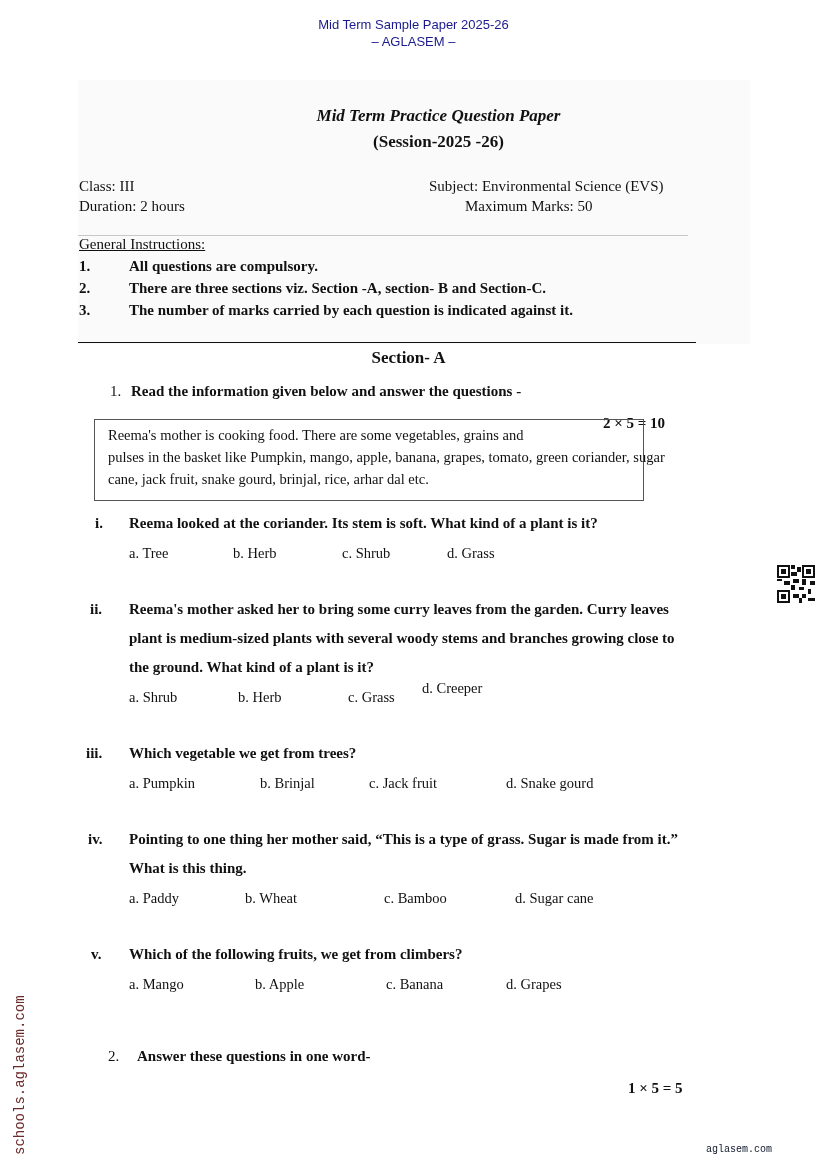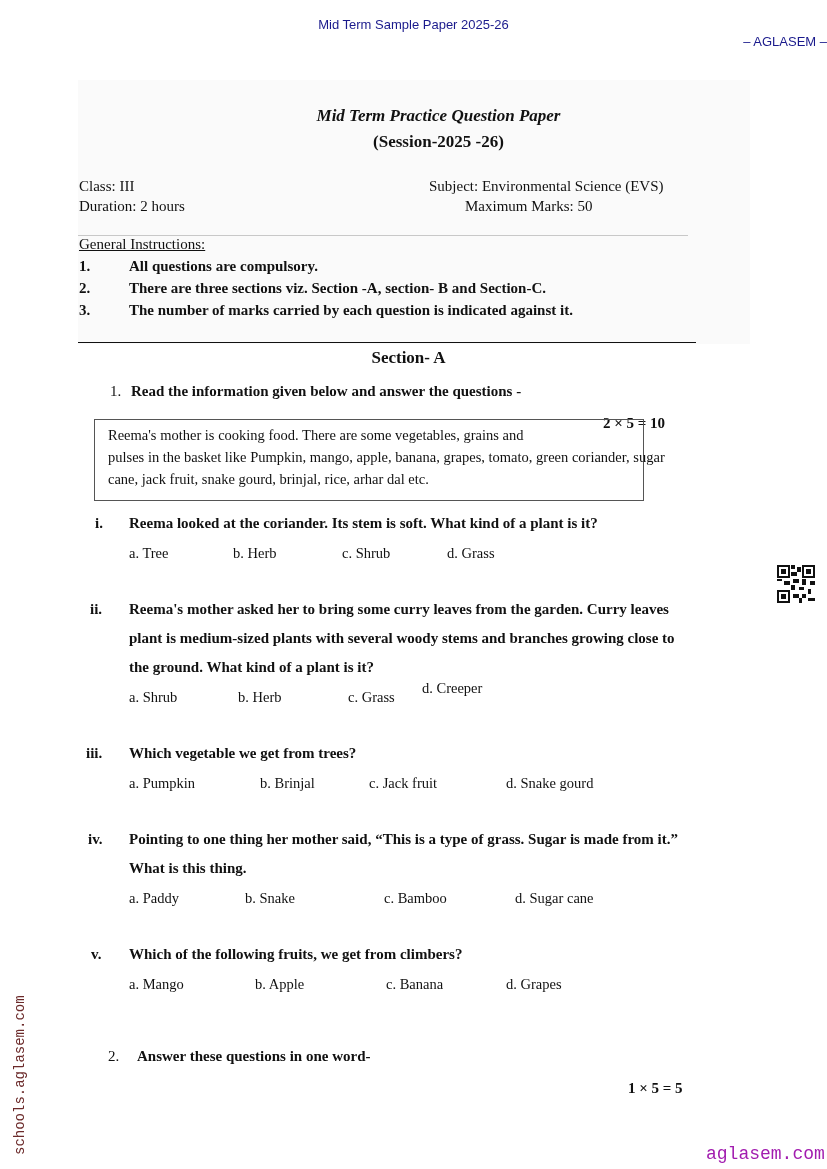--- a/index.html
+++ b/index.html
@@ -17,28 +17,28 @@
     .section { left: 0; width: 817px; text-align: center; font-weight: bold; font-size: 17px; padding-left: 0px; }
     .qmain { font-size: 15px; font-weight: bold; }
     .qmain .qn { font-weight: normal; }
     .marks { font-size: 15px; font-weight: bold; margin-top: 32px; }
     .passage { left: 94px; top: 419px; width: 550px; height: 82px; border: 1px solid #555; box-sizing: border-box; }
     .ptext { left: 108px; font-size: 14.5px; font-weight: normal; white-space: nowrap; }
     .subq { left: 87px; font-size: 15px; font-weight: bold; }
     .qline { left: 129px; font-size: 15px; font-weight: bold; white-space: nowrap; }
     .opt { font-size: 14.5px; white-space: nowrap; }
     .side-vert { left: 12px; top: 965px; font-family: "Liberation Mono", monospace; font-size: 14px; color: #6b2a2a; transform-origin: left top; transform: rotate(-90deg) translate(-190px, 0); white-space: nowrap; }
-    .foot { left: 706px; top: 1144px; font-family: "Liberation Mono", monospace; font-size: 18px; color: #a21caf; }
+    .foot { left: 706px; top: 1144px; font-family: "Liberation Mono", monospace; font-size: 10px; color: #0f172a; }
     .qr { left: 777px; top: 565px; width: 38px; height: 38px; }
   </style>
 </head>
 <body>
 
 <div class="abs topnote" style="top:17px;">Mid Term Sample Paper 2025-26</div>
-<div class="abs topnote" style="top:34px;text-align:right;">– AGLASEM –</div>
+<div class="abs topnote" style="top:34px;">– AGLASEM –</div>
 
 <div class="abs header-bg"></div>
 <div class="abs title" style="top:106px;font-style:italic;">Mid Term Practice Question Paper</div>
 <div class="abs title" style="top:132px;">(Session-2025 -26)</div>
 
 <div class="abs meta" style="left:79px; top:178px;">Class: III</div>
 <div class="abs meta" style="left:429px; top:178px;">Subject: Environmental Science (EVS)</div>
 <div class="abs meta" style="left:79px; top:198px;">Duration: 2 hours</div>
 <div class="abs meta" style="left:465px; top:198px;">Maximum Marks: 50</div>
 
@@ -120,21 +120,21 @@
 <div class="abs qline" style="top:745px;">Which vegetable we get from trees?</div>
 <div class="abs opt" style="left:129px; top:775px;">a.   Pumpkin</div>
 <div class="abs opt" style="left:260px; top:775px;">b.   Brinjal</div>
 <div class="abs opt" style="left:369px; top:775px;">c. Jack fruit</div>
 <div class="abs opt" style="left:506px; top:775px;">d.   Snake gourd</div>
 
 <div class="abs subq" style="top:831px; left:88px;">iv.</div>
 <div class="abs qline" style="top:831px;">Pointing to one thing her mother said, “This is a type of grass. Sugar is made from it.”</div>
 <div class="abs qline" style="top:860px;">What is this thing.</div>
 <div class="abs opt" style="left:129px; top:890px;">a.   Paddy</div>
-<div class="abs opt" style="left:245px; top:890px;">b. Snake</div>
+<div class="abs opt" style="left:245px; top:890px;">b. Wheat</div>
 <div class="abs opt" style="left:384px; top:890px;">c. Bamboo</div>
 <div class="abs opt" style="left:515px; top:890px;">d. Sugar cane</div>
 
 <div class="abs subq" style="top:946px; left:91px;">v.</div>
 <div class="abs qline" style="top:946px;">Which of the following fruits, we get from climbers?</div>
 <div class="abs opt" style="left:129px; top:976px;">a.   Mango</div>
 <div class="abs opt" style="left:255px; top:976px;">b. Apple</div>
 <div class="abs opt" style="left:386px; top:976px;">c. Banana</div>
 <div class="abs opt" style="left:506px; top:976px;">d. Grapes</div>
 

